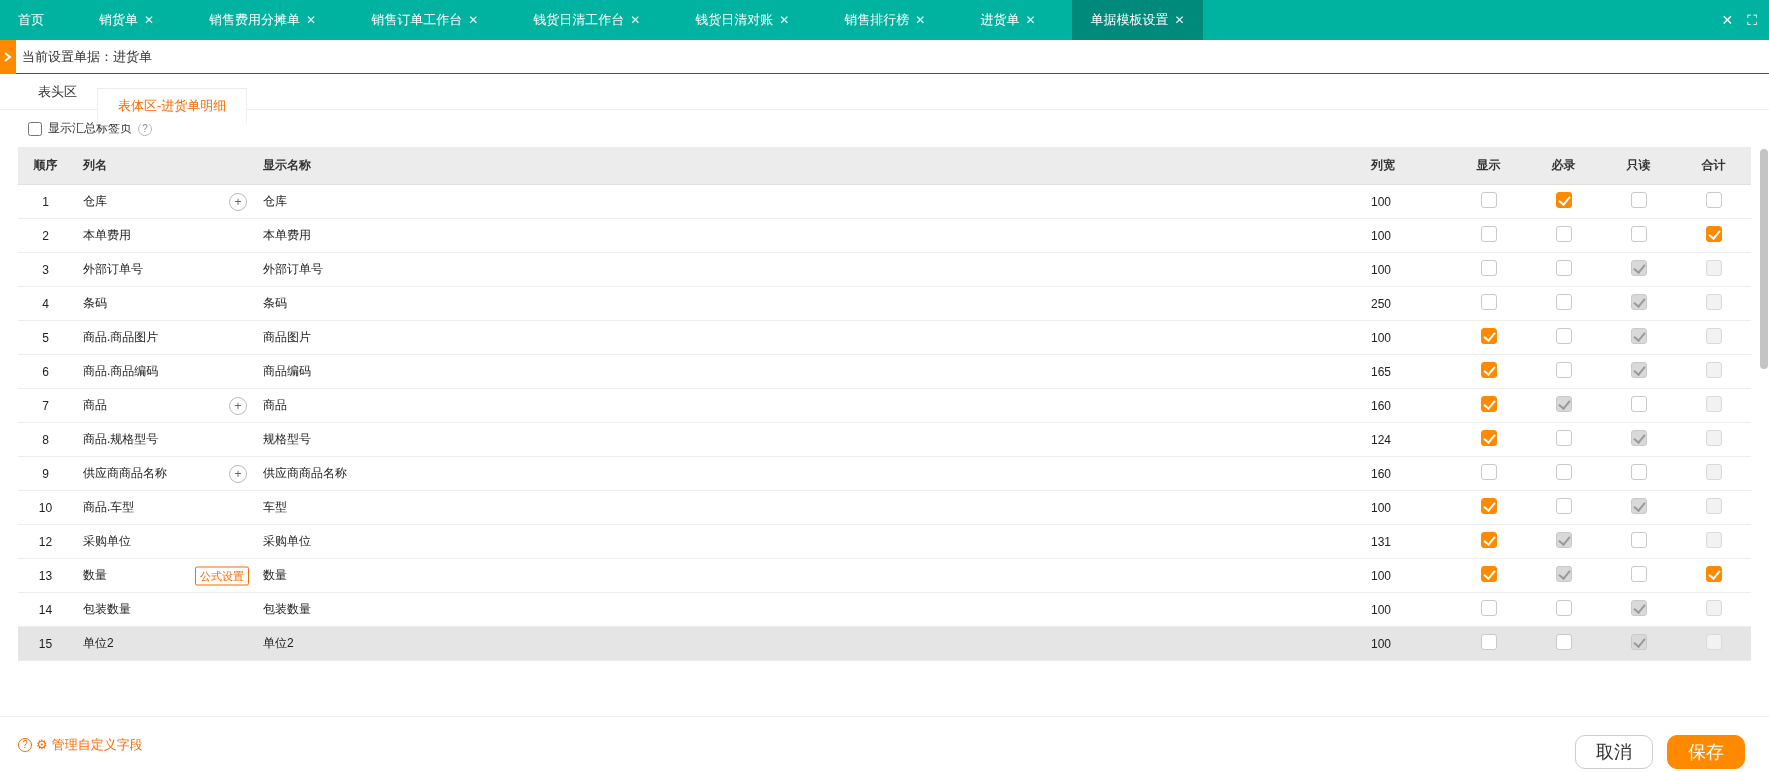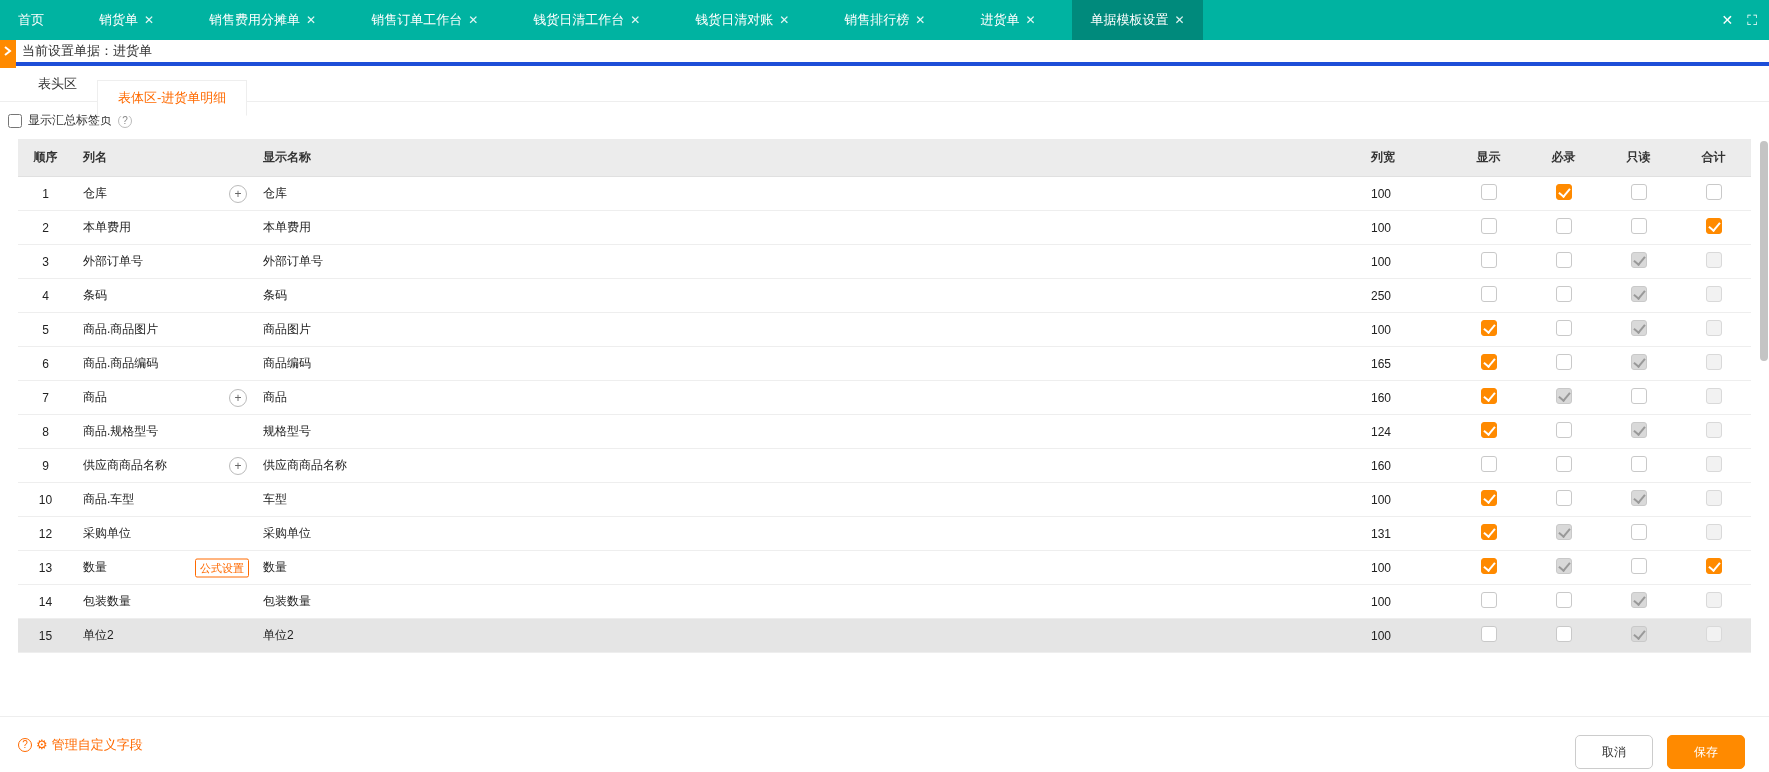--- a/index.html
+++ b/index.html
@@ -8,31 +8,31 @@
 
 .topbar { background: #00b3a1; height: 40px; display: flex; align-items: stretch; justify-content: space-between; position: relative; }
 .tabs { display: flex; align-items: stretch; gap: 19px; }
 .tab { display: flex; align-items: center; padding: 0 18px; color: #fff; font-size: 13px; cursor: pointer; position: relative; }
 .tab.active { background: #008a7c; }
 .tab .close { margin-left: 6px; font-size: 12px; opacity: .9; }
 .topbar-right { display: flex; align-items: center; padding-right: 12px; gap: 14px; }
 .topbar-right span { color: #fff; font-size: 14px; cursor: pointer; }
 
 
-.ctxbar { height: 26px; display: flex; align-items: center; padding: 0 6px 0 0; font-size: 13px; color: #333; border-bottom: 4px solid #1d4ed8; }
+.ctxbar { height: 34px; display: flex; align-items: center; padding: 0 6px 0 0; font-size: 13px; color: #333; border-bottom: 1px solid #1d4ed8; }
 .ctx-chevron { width: 16px; height: 34px; background: #ff8a00; display: flex; align-items: center; justify-content: center; color: #fff; margin-right: 6px; }
 .ctx-chevron svg { width: 10px; height: 10px; }
 
 
 .subtabs { display: flex; align-items: flex-end; padding: 0 18px; height: 36px; border-bottom: 1px solid #eee; }
 .subtab { padding: 8px 20px; cursor: pointer; color: #333; font-size: 13px; }
 .subtab.active { color: #ff6a00; border: 1px solid #eee; border-bottom: 1px solid #fff; position: relative; top: 15px; background: #fff; }
 
 
-.optrow { padding: 10px 8px; display: flex; align-items: center; gap: 6px; }
+.optrow { padding: 10px 28px; display: flex; align-items: center; gap: 6px; }
 .optrow input[type=checkbox] { width: 14px; height: 14px; }
 .help-icon { display:inline-flex; width:14px; height:14px; border:1px solid #bbb; border-radius:50%; align-items:center; justify-content:center; font-size:10px; color:#888; cursor:default;}
 
 
 .table-wrap { padding: 0 18px 60px 18px; position: relative; }
 .grid { width: 100%; border-collapse: collapse; table-layout: fixed; }
 .grid th { background: #ececec; text-align: left; font-weight: 600; padding: 10px 10px; border-bottom: 1px solid #e0e0e0; color:#333;}
 .grid td { padding: 7px 10px; border-bottom: 1px solid #eee; color:#222;}
 .grid tr.sel td { background: #e5e5e5; }
 .col-seq { width: 55px; text-align: center; }
@@ -57,21 +57,21 @@
 
 .fake-scroll { position:absolute; right:0; top:0; bottom:0; width:10px; }
 .fake-scroll .thumb { position:absolute; right:1px; top:2px; width:8px; height:220px; background:#c4c4c4; border-radius:4px; }
 
 
 .footer { position: fixed; left:0; right:0; bottom:0; height:56px; background:#fff; border-top:1px solid #eee; display:flex; align-items:center; justify-content:space-between; padding:0 24px 0 18px; }
 .footer-left { display:flex; align-items:center; gap:4px; color:#ff6a00; font-size:13px; }
 .footer-left .help-icon { border-color:#ff6a00; color:#ff6a00; }
 .gear { color:#ff6a00; font-size:13px; }
 .footer-right { display:flex; gap:14px; }
-.btn { min-width:78px; height:34px; padding:0 20px; font-size:12px; border-radius:5px; cursor:pointer; display:flex; align-items:center; justify-content:center;margin-top:15px; }
+.btn { min-width:78px; height:34px; padding:0 20px; font-size:18px; border-radius:10px; cursor:pointer; display:flex; align-items:center; justify-content:center;margin-top:15px; }
 .btn-default { background:#fff; border:1px solid #ccc; color:#333; }
 .btn-primary { background:#ff8a00; border:1px solid #ff8a00; color:#fff; }
 </style>
 </head>
 <body>
 
 <div class="topbar">
   <div class="tabs" id="top-tabs">
       <div class="tab">
         <span>首页</span>

